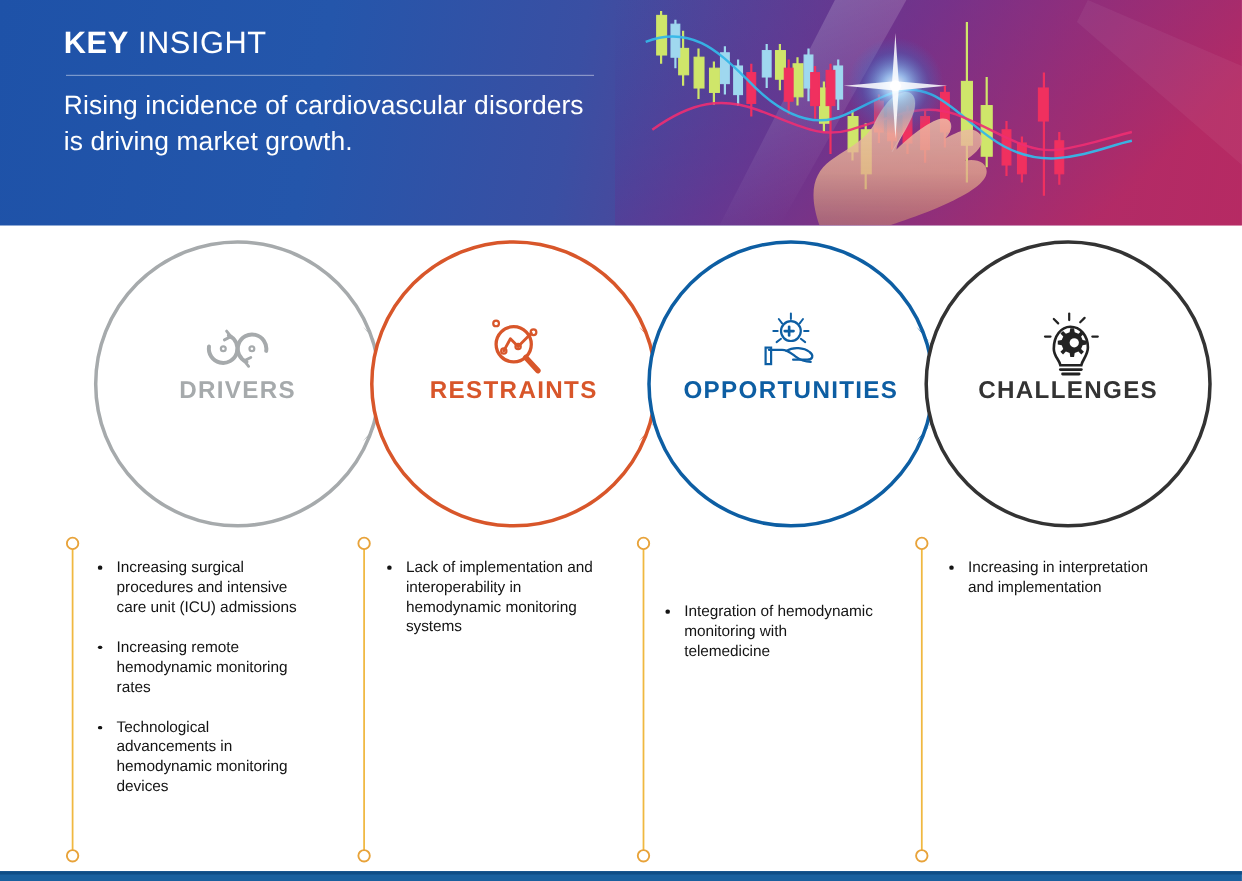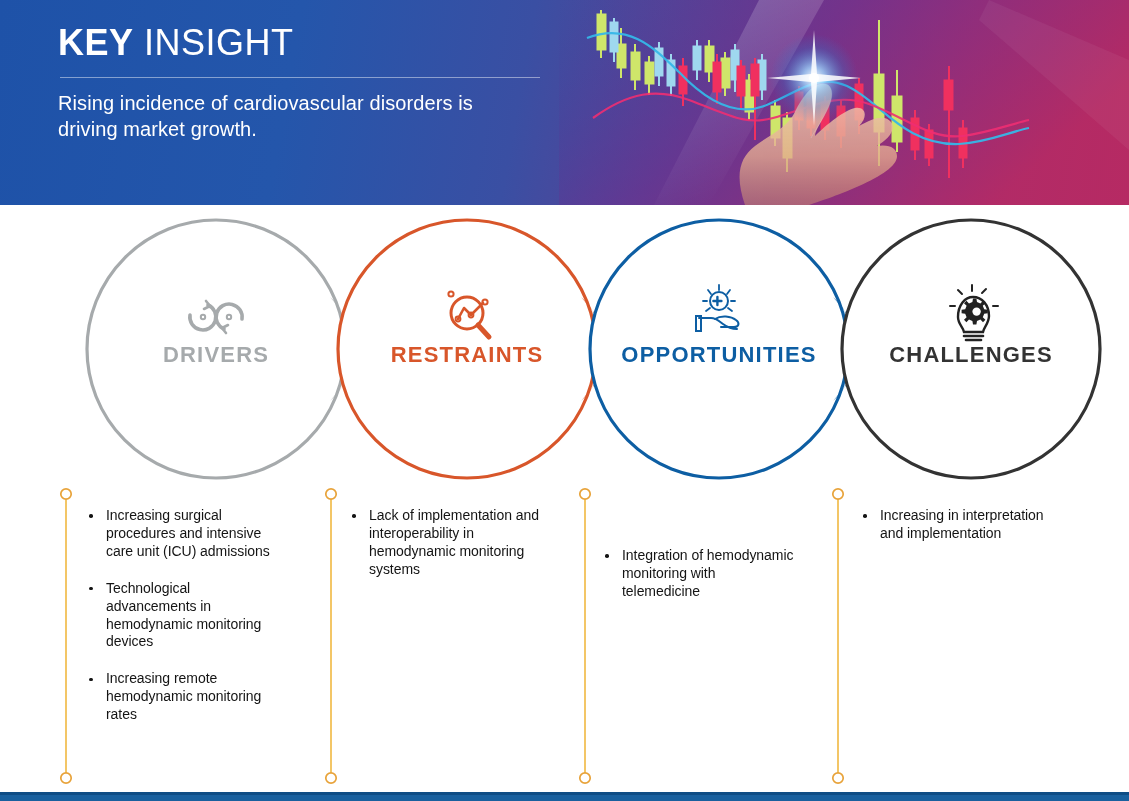--- a/index.html
+++ b/index.html
@@ -14,30 +14,30 @@
   
   .header{
     position:absolute;left:0;top:0;width:1129px;height:205px;
     background:linear-gradient(100deg,#1e52a8 0%,#2456ab 26%,#3a4fa3 46%,#6b3b8f 66%,#9e2f77 84%,#b62a63 100%);
     overflow:hidden;
   }
   .header-art{position:absolute;right:0;top:0;width:570px;height:205px;overflow:hidden;}
   .header-art svg{display:block;}
   .header-text{position:absolute;left:58px;top:24px;width:520px;z-index:4;}
   .title{
-    color:#ffffff;font-size:36px;line-height:1.08;letter-spacing:.5px;
+    color:#ffffff;font-size:28px;line-height:1.08;letter-spacing:.5px;
     white-space:nowrap;font-weight:300;
   }
   .title .bold{font-weight:700;}
   .title-rule{
     width:480px;height:1px;background:rgba(255,255,255,.45);
     margin:14px 0 12px 2px;
   }
   .subtitle{
-    color:#ffffff;font-size:20px;line-height:1.33;font-weight:400;
+    color:#ffffff;font-size:24px;line-height:1.33;font-weight:400;
     width:475px;letter-spacing:.1px;
   }
 
   
   .circles{position:absolute;left:12px;top:205px;width:1129px;height:285px;}
   .circles svg{display:block;}
 
   
   .cols{position:absolute;left:0;top:487px;width:1129px;height:300px;}
   .divider{position:absolute;top:0;width:14px;height:298px;}
@@ -304,22 +304,22 @@
       <svg width="14" height="298" viewBox="0 0 14 298">
         <line x1="7" y1="8" x2="7" y2="290" stroke="#f0b840" stroke-width="1.6"></line>
         <circle cx="7" cy="7" r="5.2" fill="#ffffff" stroke="#e8a33a" stroke-width="1.7"></circle>
         <circle cx="7" cy="291" r="5.2" fill="#ffffff" stroke="#e8a33a" stroke-width="1.7"></circle>
       </svg>
     </div>
 
     <div class="col" style="left:88px;width:192px;">
       <ul class="bullets">
         <li><span class="dot"></span><span>Increasing surgical procedures and intensive care unit (ICU) admissions</span></li>
+        <li><span class="dot"></span><span>Increasing remote hemodynamic monitoring rates</span></li>
         <li><span class="dot"></span><span>Technological advancements in hemodynamic monitoring devices</span></li>
-        <li><span class="dot"></span><span>Increasing remote hemodynamic monitoring rates</span></li>
       </ul>
     </div>
 
     <div class="col" style="left:351px;width:192px;">
       <ul class="bullets">
         <li><span class="dot"></span><span>Lack of implementation and interoperability in hemodynamic monitoring systems</span></li>
       </ul>
     </div>
 
     <div class="col" style="left:604px;width:192px;margin-top:40px;">

